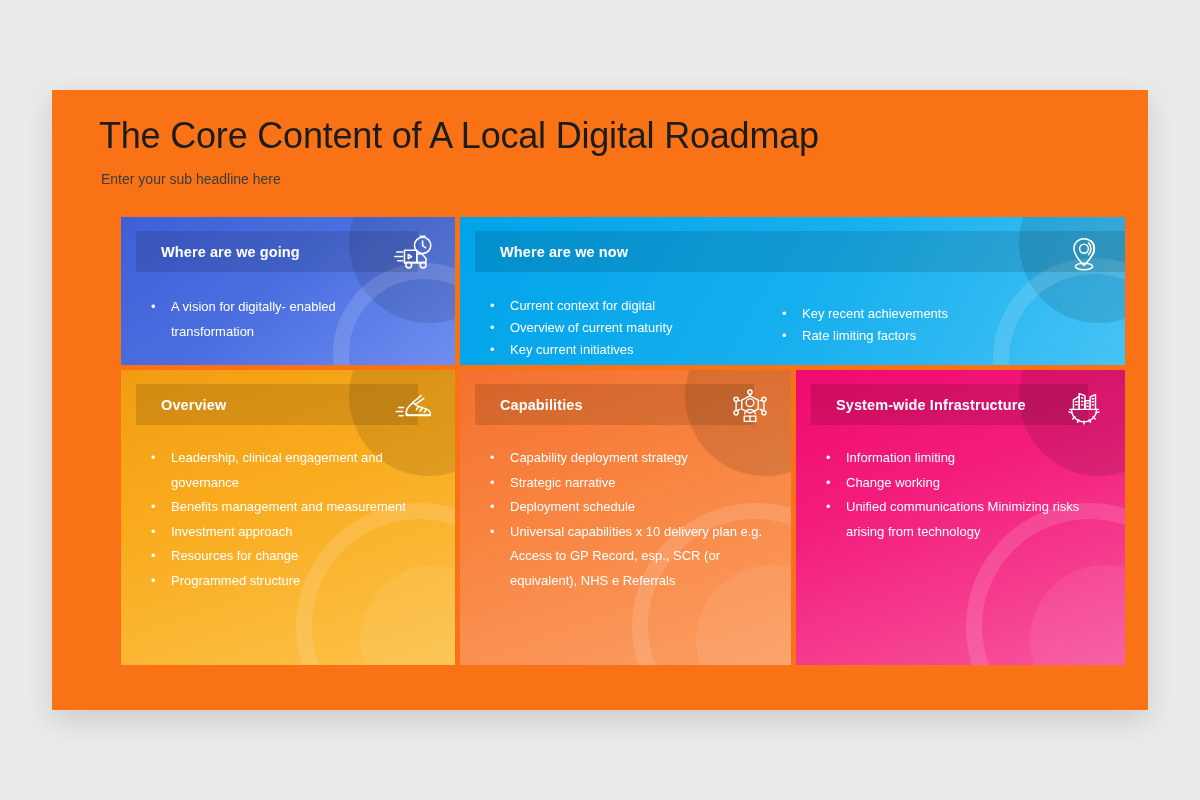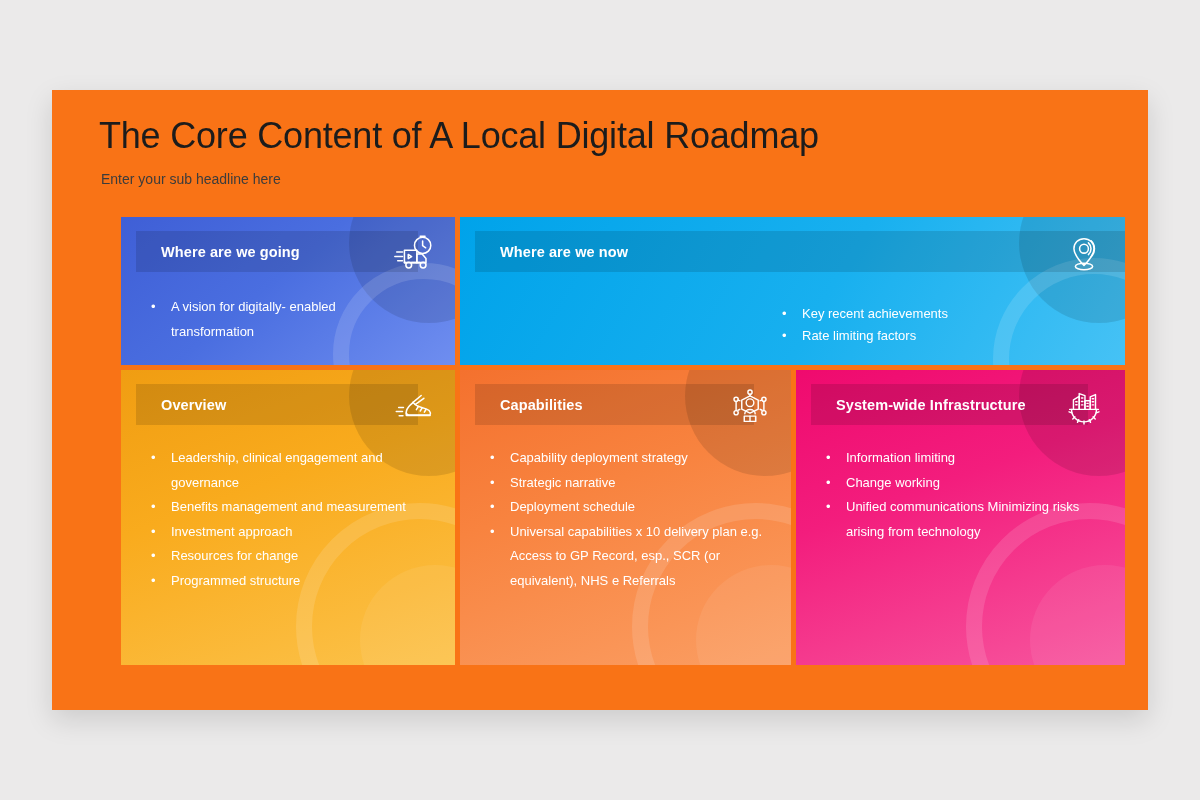--- a/index.html
+++ b/index.html
@@ -143,20 +143,25 @@
       </div>
       <div class="icon">
         <svg viewBox="0 0 48 48" fill="none" stroke="#ffffff" stroke-width="1.6" stroke-linecap="round" stroke-linejoin="round">
           <path d="M24 8c-6 0-10.5 4.6-10.5 10.4 0 7.4 10.5 17.6 10.5 17.6s10.5-10.2 10.5-17.6C34.5 12.6 30 8 24 8z"></path>
           <circle cx="24" cy="18.5" r="4.6"></circle>
           <path d="M28.6 12.4a8.2 8.2 0 0 1 0 12.2"></path>
           <path d="M31.4 10.2a11.6 11.6 0 0 1 0 16.6"></path>
           <ellipse cx="24" cy="37" rx="9" ry="3.4"></ellipse>
         </svg>
       </div>
+      <ul class="bl colA">
+        <li>Current context for digital</li>
+        <li>Overview of current maturity</li>
+        <li>Key current initiatives</li>
+      </ul>
       <ul class="bl colB">
         <li>Key recent achievements</li>
         <li>Rate limiting factors</li>
       </ul>
     </div>
 
     <div class="card" id="c3">
       <div class="corner"></div>
       <div class="ring" style="width:215px;height:215px;right:-88px;bottom:-85px;"></div>
       <div class="ring2" style="width:150px;height:150px;right:-55px;bottom:-50px;"></div>

